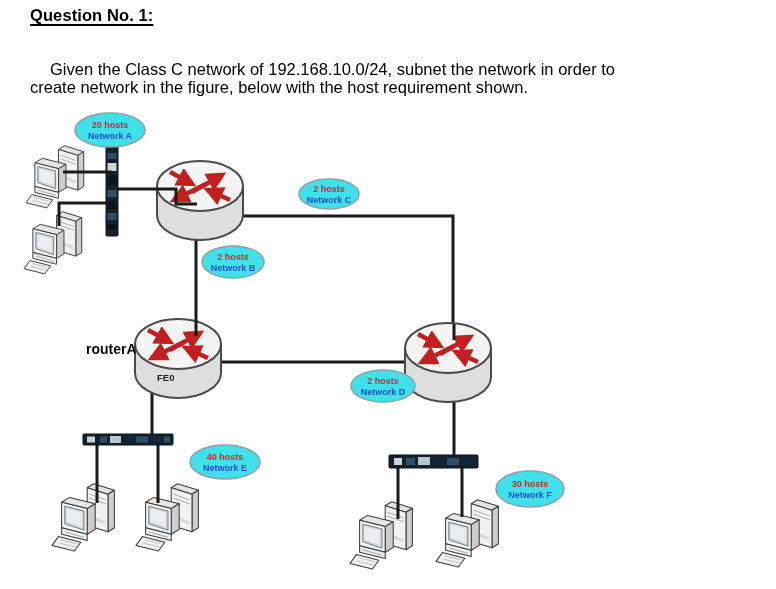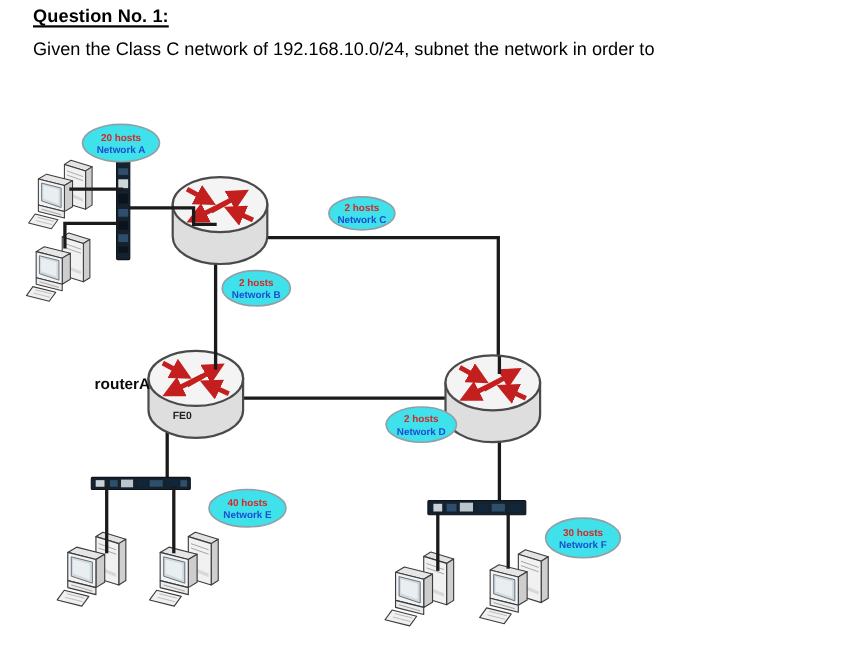--- a/index.html
+++ b/index.html
@@ -12,35 +12,36 @@
   }
   .q-title{
     position:absolute;left:30px;top:6px;
     font-size:16.5px;font-weight:bold;color:#000;
     text-decoration:underline;
     text-decoration-thickness:2px;
     text-underline-offset:3px;
     letter-spacing:0.1px;
   }
   .q-line{position:absolute;left:30px;font-size:16.5px;color:#000;white-space:nowrap;}
-  .q-line1{top:36px;}
+  .q-line1{top:60px;margin-left:20px;}
   .q-line2{top:78px;}
   svg.diagram{position:absolute;left:0;top:0;}
   .bubble-hosts{font:bold 9px "Liberation Sans",sans-serif;fill:#D42828;}
   .bubble-name{font:bold 9px "Liberation Sans",sans-serif;fill:#1B4ED2;}
   .router-name{font:bold 14px "Liberation Sans",sans-serif;fill:#0a0a0a;}
   .if-name{font:bold 9.5px "Liberation Sans",sans-serif;fill:#222;}
 </style>
 </head>
 <body>
 
 <div id="page">
 
   <div class="q-title">Question No. 1:</div>
   <div class="q-line q-line1">Given the Class C network of 192.168.10.0/24, subnet the network in order to</div>
+  <div class="q-line q-line2">create network in the figure, below with the host requirement shown.</div>
 
   <svg class="diagram" width="776" height="589" viewBox="0 0 776 589">
 
     <defs>
       <marker id="ah" markerWidth="4.4" markerHeight="4.4" refX="3.3" refY="2.2" orient="auto" markerUnits="strokeWidth">
         <path d="M0,0 L4.4,2.2 L0,4.4 Z" fill="#C41F1F"></path>
       </marker>
 
       <g id="router-sym">
         <path d="M1,26 L1,55 A43,25 0 0 0 87,55 L87,26 Z" fill="#dedede" stroke="#4a4a4a" stroke-width="2"></path>

